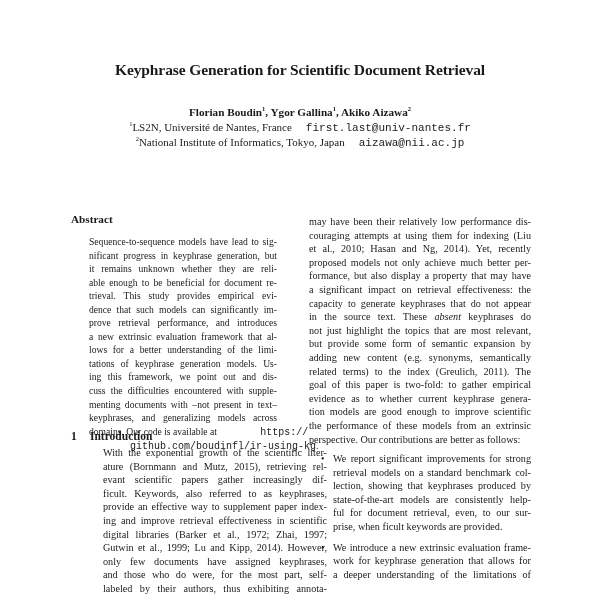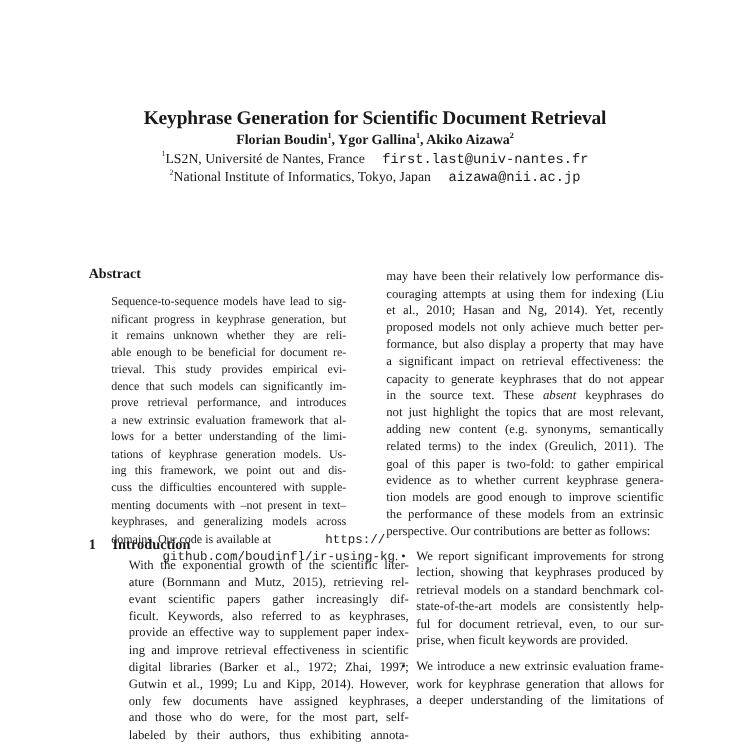--- a/index.html
+++ b/index.html
@@ -2,21 +2,21 @@
 <html><head>
 <meta charset="utf-8">
 <style>
   html, body { margin: 0; padding: 0; background: #ffffff; }
   body {
     width: 600px; height: 600px; overflow: hidden; position: relative;
     font-family: "Liberation Serif", serif; color: #1a1a1a;
   }
   .title {
     position: absolute; left: 0; top: 61px; width: 600px; text-align: center;
-    font-weight: bold; font-size: 15.5px; letter-spacing: -0.1px; margin-top: 25px;
+    font-weight: bold; font-size: 15.5px; letter-spacing: -0.1px;
   }
   .authors {
     position: absolute; left: 0; top: 106px; width: 600px; text-align: center;
     font-weight: bold; font-size: 11.2px;
   }
   .aff {
     position: absolute; left: 0; width: 600px; text-align: center; font-size: 11px;
     white-space: nowrap;
   }
   .aff1 { top: 121px; }
@@ -113,34 +113,35 @@
   <p>
     <span class="jl">may have been their relatively low performance dis-</span>
     <span class="jl">couraging attempts at using them for indexing (Liu</span>
     <span class="jl">et al., 2010; Hasan and Ng, 2014).  Yet, recently</span>
     <span class="jl">proposed models not only achieve much better per-</span>
     <span class="jl">formance, but also display a property that may have</span>
     <span class="jl">a significant impact on retrieval effectiveness: the</span>
     <span class="jl">capacity to generate keyphrases that do not appear</span>
     <span class="jl"><span>in the source text.  These </span><em>absent</em><span> keyphrases do</span></span>
     <span class="jl">not just highlight the topics that are most relevant,</span>
+    <span class="jl">but provide some form of semantic expansion by</span>
     <span class="jl">adding new content (e.g. synonyms, semantically</span>
     <span class="jl">related terms) to the index (Greulich, 2011).  The</span>
     <span class="jl">goal of this paper is two-fold: to gather empirical</span>
     <span class="jl">evidence as to whether current keyphrase genera-</span>
     <span class="jl">tion models are good enough to improve scientific</span>
     <span class="jl">the performance of these models from an extrinsic</span>
     <span class="jl last">perspective. Our contributions are better as follows:</span>
   </p>
   <ul class="bullets">
     <li>
       <span class="dot">•</span>
       <span class="jl">We report significant improvements for strong</span>
+      <span class="jl">retrieval models on a standard benchmark col-</span>
       <span class="jl">lection, showing that keyphrases produced by</span>
-      <span class="jl">retrieval models on a standard benchmark col-</span>
       <span class="jl">state-of-the-art models are consistently help-</span>
       <span class="jl">ful for document retrieval, even, to our sur-</span>
       <span class="jl last">prise, when ficult keywords are provided.</span>
     </li>
     <li>
       <span class="dot">•</span>
       <span class="jl">We introduce a new extrinsic evaluation frame-</span>
       <span class="jl">work for keyphrase generation that allows for</span>
       <span class="jl">a deeper understanding of the limitations of</span>
     </li>

